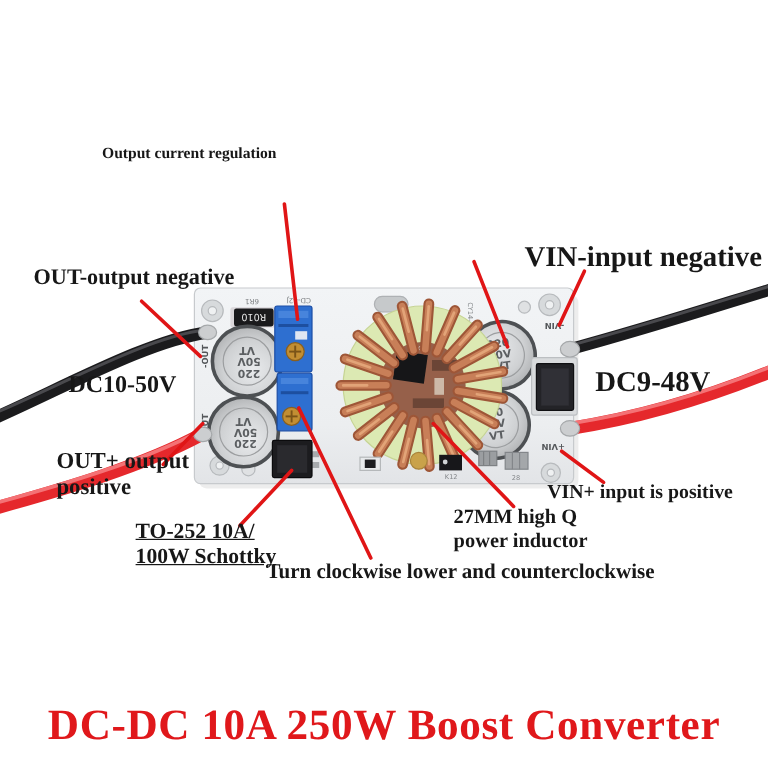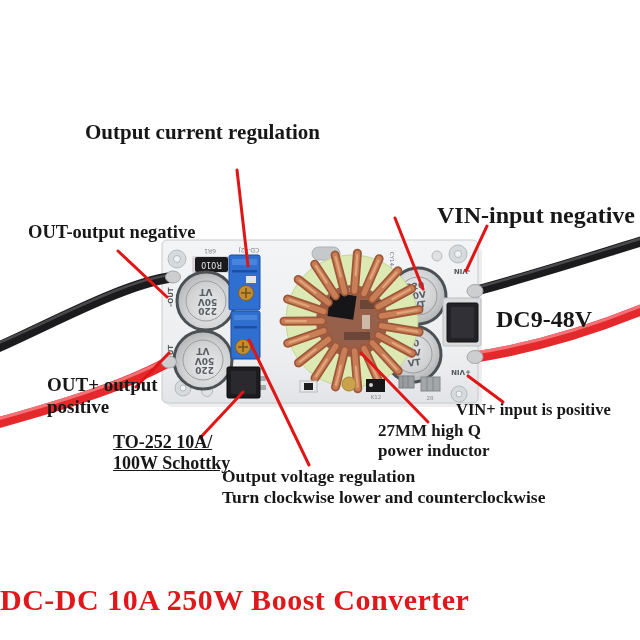--- a/index.html
+++ b/index.html
@@ -1,21 +1,21 @@
 <!DOCTYPE html>
 <html><head>
 <meta charset="utf-8">
 <style>
   html,body{margin:0;padding:0;background:#ffffff;}
   .stage{position:relative;width:640px;height:640px;overflow:hidden;background:#ffffff;
          font-family:"Liberation Serif",serif;}
   svg{position:absolute;left:0;top:0;}
   .ann{position:absolute;font-weight:bold;color:#171717;white-space:nowrap;}
-  .title{position:absolute;left:0;right:0;text-align:left;font-weight:bold;
-         font-size:30px;letter-spacing:0.5px;}
+  .title{position:absolute;left:0;right:0;text-align:center;font-weight:bold;
+         font-size:36px;letter-spacing:0.5px;}
   .svg-sans{font-family:"DejaVu Sans",sans-serif;}
 </style>
 </head>
 <body>
 
 <div class="stage">
 
 <svg width="640" height="640" viewBox="0 0 640 640">
   <defs>
     <radialGradient id="capg" cx="42%" cy="38%" r="70%">
@@ -246,33 +246,36 @@
     <line x1="487" y1="226" x2="466" y2="271"></line>
     <line x1="118" y1="251" x2="167" y2="297"></line>
     <line x1="136" y1="387" x2="169" y2="353"></line>
     <line x1="200" y1="438" x2="243" y2="392"></line>
     <line x1="309" y1="465" x2="249" y2="340"></line>
     <line x1="361" y1="353" x2="428" y2="422"></line>
     <line x1="468" y1="376" x2="503" y2="402"></line>
   </g>
 </svg>
 
-<div class="ann" style="left:85px;top:120px;font-size:21px;">
+<div class="ann" style="left:85px;top:120px;font-size:13px;">
   <div>Output current regulation</div>
 </div>
 
 
 <div class="ann" style="left:437px;top:202px;font-size:24px;">
   <div>VIN-input negative</div>
 </div>
 
 <div class="ann" style="left:28px;top:222px;font-size:18.5px;">
   <div>OUT-output negative</div>
 </div>
 
+<div class="ann" style="left:57px;top:310px;font-size:20px;">
+  <div>DC10-50V</div>
+</div>
 
 <div class="ann" style="left:496px;top:306px;font-size:24px;">
   <div>DC9-48V</div>
 </div>
 
 <div class="ann" style="left:47px;top:374px;font-size:19px;">
   <div>OUT+ output</div>
   <div>positive</div>
 </div>
 
@@ -284,19 +287,18 @@
 <div class="ann" style="left:378px;top:421px;font-size:17px;">
   <div>27MM high Q</div>
   <div>power inductor</div>
 </div>
 
 <div class="ann" style="left:456px;top:400px;font-size:16.5px;">
   <div>VIN+ input is positive</div>
 </div>
 
 <div class="ann" style="left:222px;top:466px;font-size:17.5px;">
-  <div>Output voltage regulation</div>
   <div>Turn clockwise lower and counterclockwise</div>
 </div>
 
 <div class="title" style="top:583px;color:#e0181b;">DC-DC 10A 250W Boost Converter</div>
 
 </div>
 
 </body></html>

